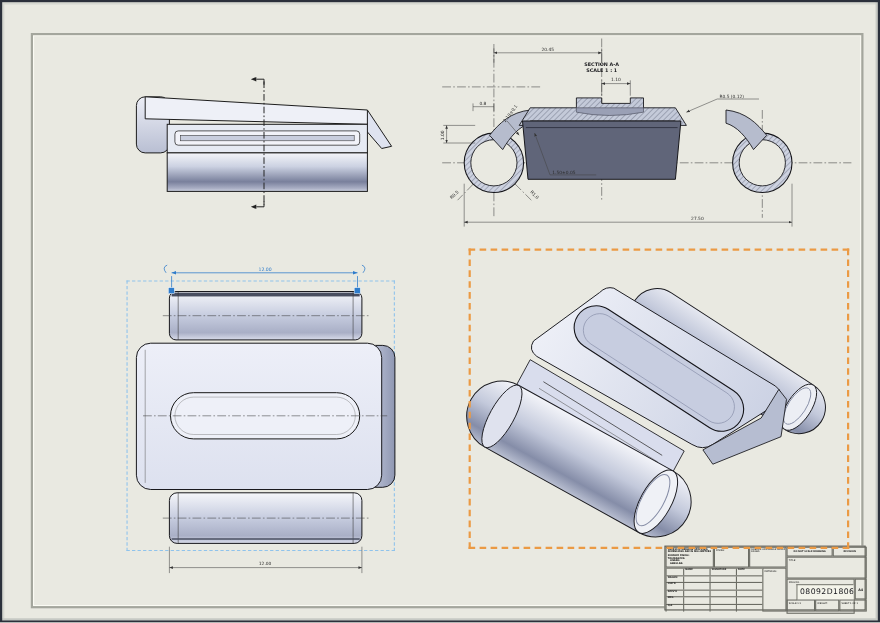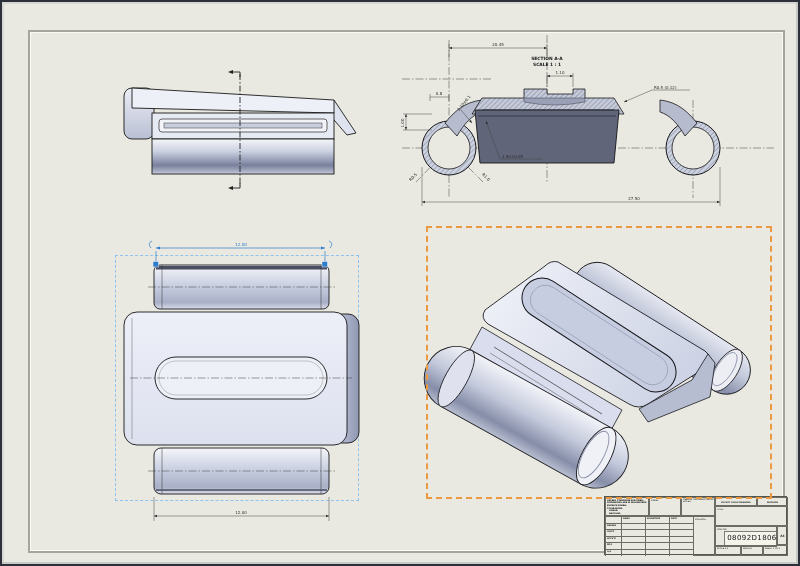--- a/index.html
+++ b/index.html
@@ -390,21 +390,21 @@
         <div class="gc" style="left:16px;width:24px;"></div>
           <div class="gc" style="left:40px;width:24px;"></div>
           <div class="gc" style="left:64px;width:24px;"></div>
       </div>
     </div>
 
     <div class="cell" style="left:88px;top:19px;width:22px;height:40px;">
       <span class="lbl">MATERIAL:</span>
     </div>
 
-    <div class="cell" style="left:110px;top:29px;width:62px;height:21px;">
+    <div class="cell" style="left:110px;top:29px;width:62px;height:32px;">
       <span class="lbl">DWG NO.</span>
       <div id="dwg-no-box">08092D1806</div>
     </div>
     <div class="cell" style="left:172px;top:29px;width:11px;height:19px;text-align:center;">
       <span style="font-size:3px;line-height:19px;font-weight:bold;">A4</span>
     </div>
 
     <div class="cell" style="left:110px;top:48px;width:26px;height:11px;">
       <span class="lbl">SCALE:1:1</span>
     </div>

